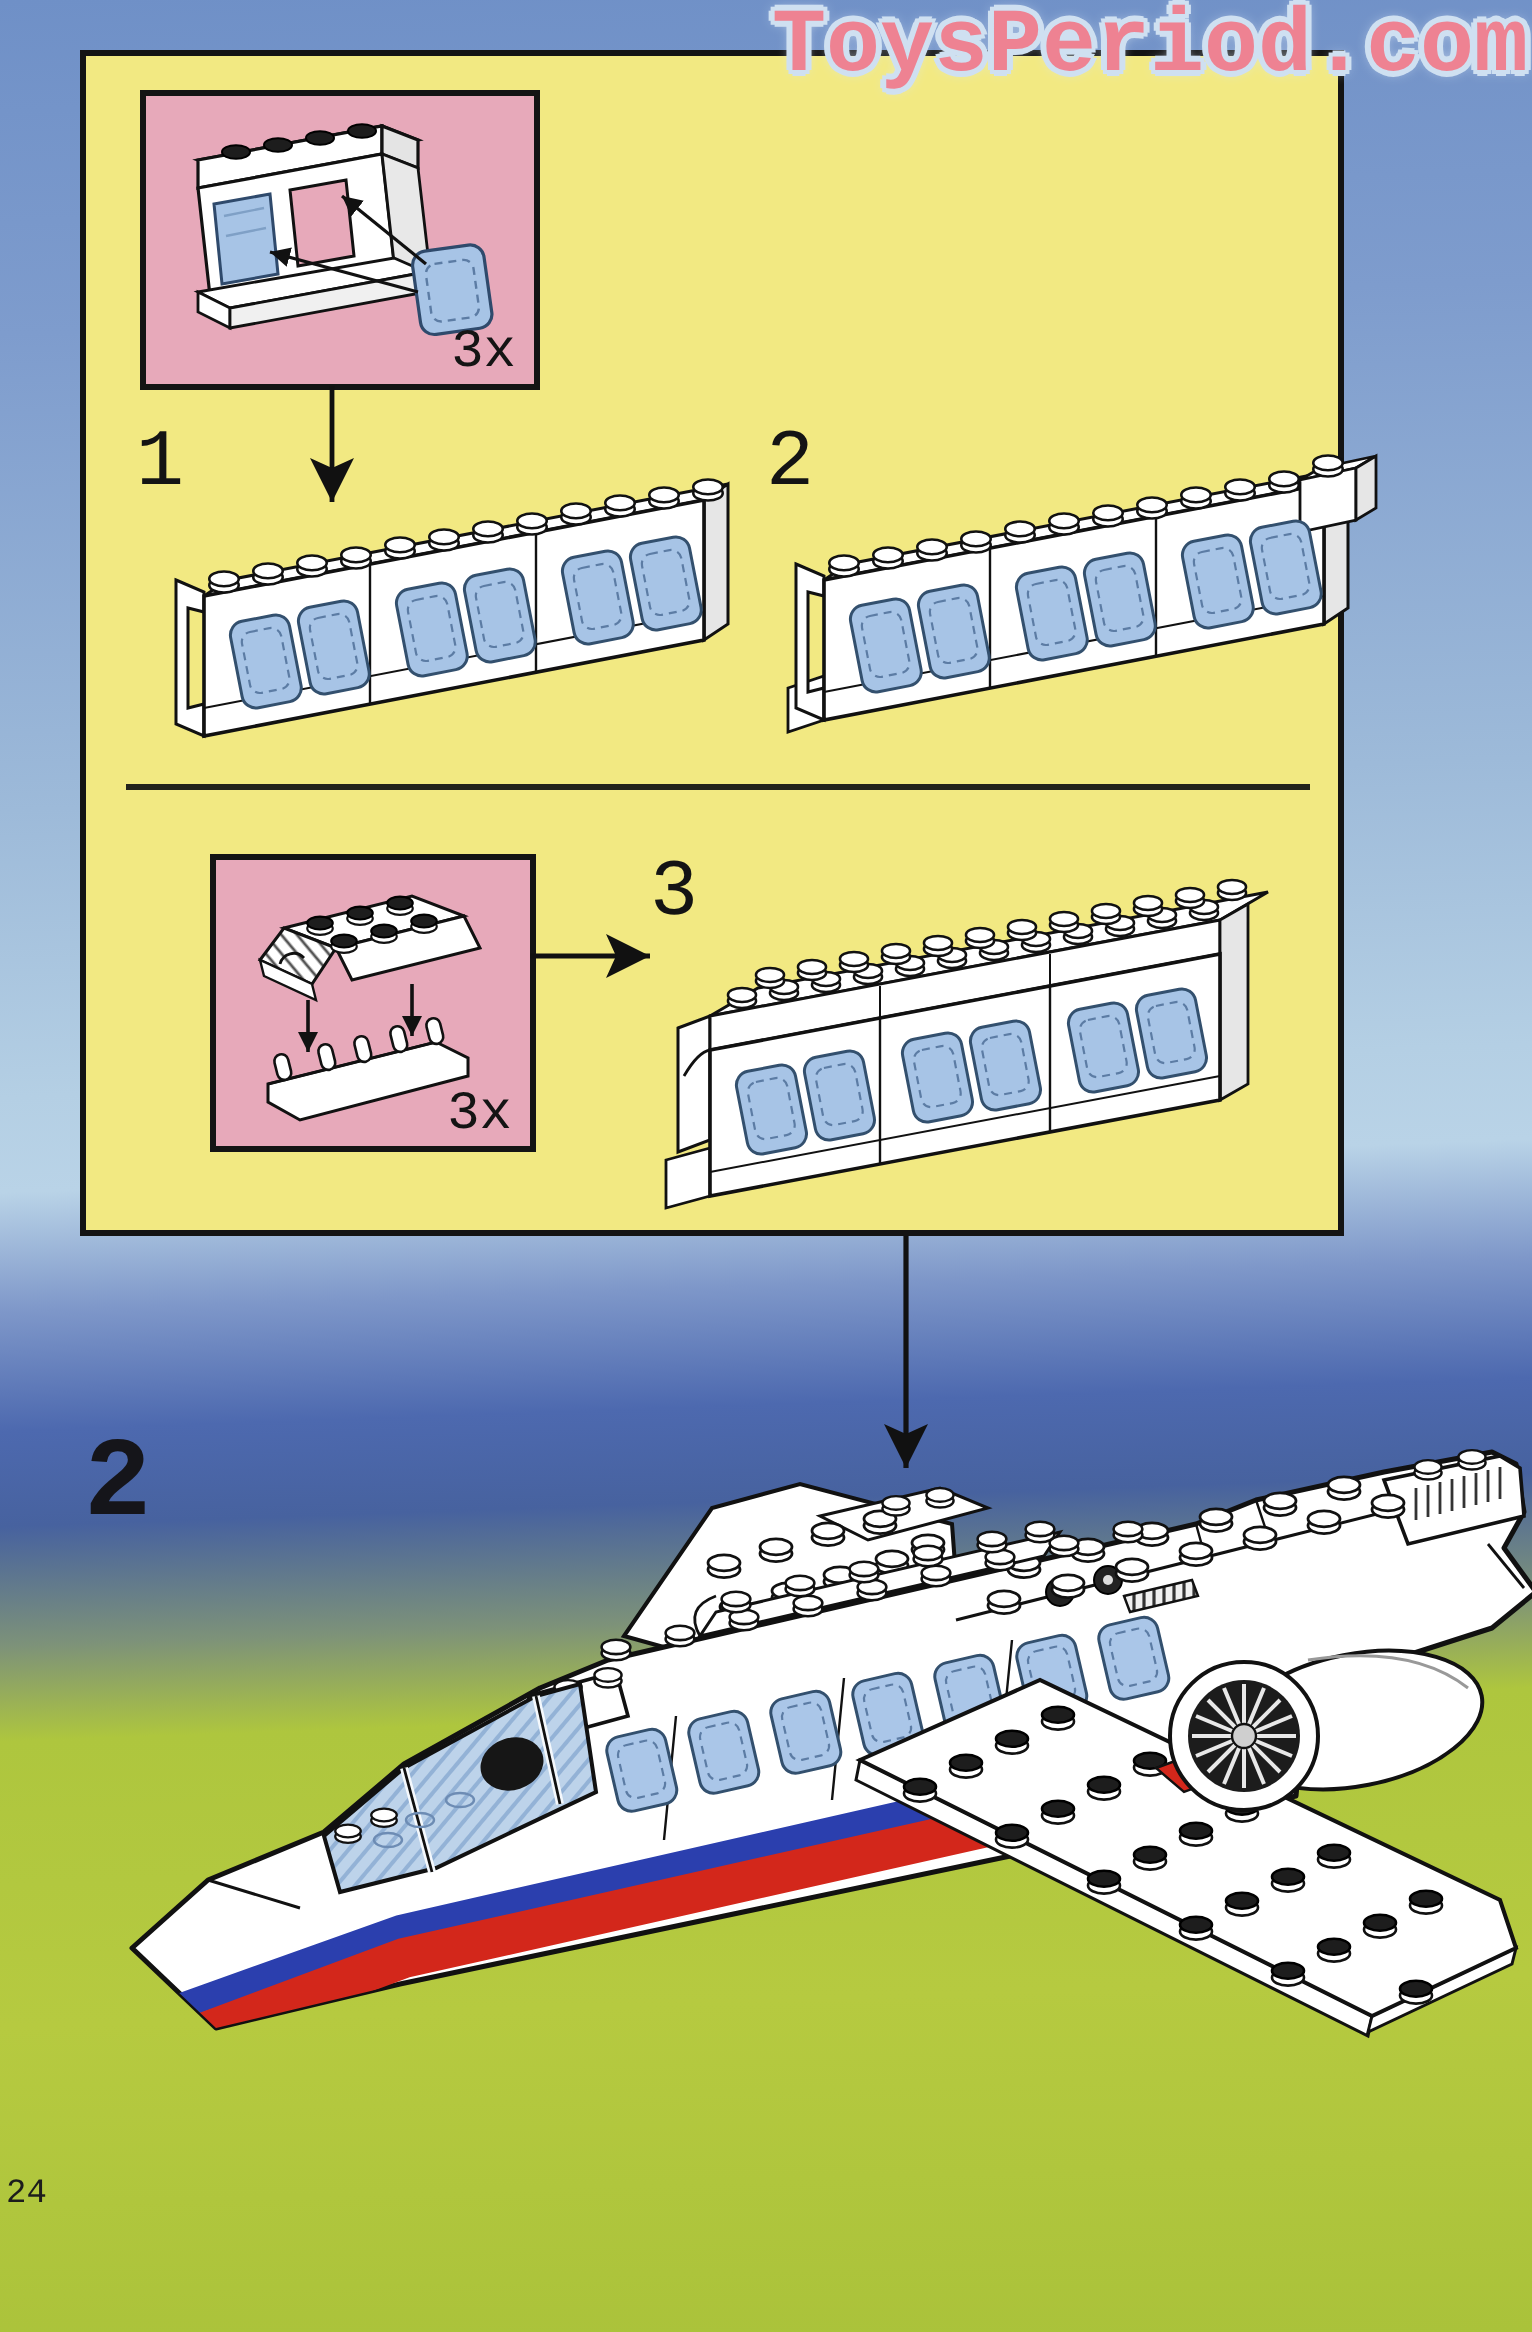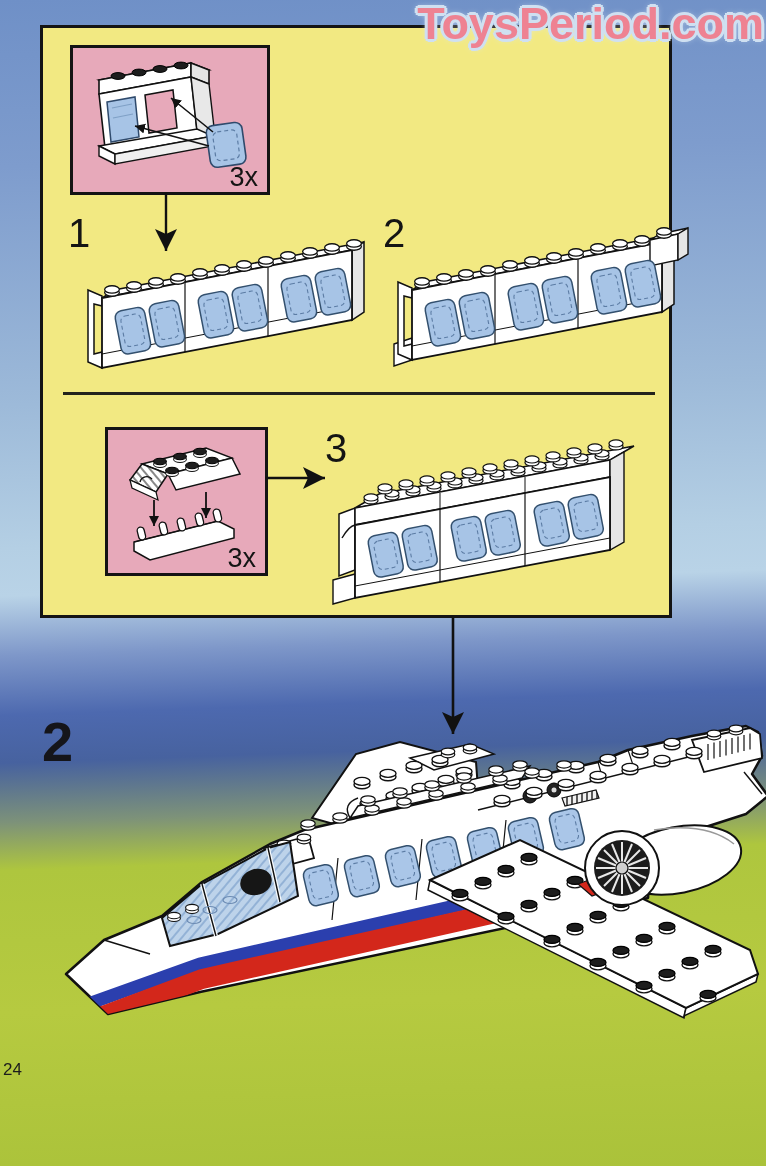--- a/index.html
+++ b/index.html
@@ -1,18 +1,18 @@
 <!DOCTYPE html>
 <html><head>
 <meta charset="utf-8">
 <style>
   html,body{margin:0;padding:0;}
   .page{
     position:relative;width:766px;height:1166px;overflow:hidden;
-    font-family:Liberation Sans, sans-serif;
+    font-family:Liberation Mono, monospace;
     background:linear-gradient(178deg,
       #6f90c7 0%, #7e9ccd 14%, #9dbad9 34%, #b4cfe4 46%, #b9d3e7 50%,
       #7e97c9 55%, #4d69af 60%, #47629f 64%, #7d9279 69%,
       #aec63e 73%, #b6ca40 85%, #aac23a 100%);
   }
   .watermark{
     position:absolute;top:-2px;right:2px;z-index:6;
     font-size:45px;font-weight:bold;letter-spacing:0px;color:#ee8292;
     text-shadow:-3px 0 #cfe0f1,3px 0 #cfe0f1,0 -3px #cfe0f1,0 3px #cfe0f1,
       -2px -2px #cfe0f1,2px -2px #cfe0f1,-2px 2px #cfe0f1,2px 2px #cfe0f1,0 0 7px #dde9f6;
@@ -34,21 +34,21 @@
   .wall{position:absolute;}
   #wall1{left:39px;top:200px;}
   #wall2{left:349px;top:192px;}
   #wall3{left:282px;top:392px;}
   .arrow-svg{position:absolute;overflow:visible;}
   #arrow-inset1{left:110px;top:165px;}
   #arrow-inset2{left:222px;top:437px;}
   #arrow-main{left:438px;top:616px;z-index:4;}
   .big-step{position:absolute;left:42px;top:714px;z-index:5;font-size:56px;font-weight:bold;color:#15151a;line-height:1;}
   .plane-wrap{position:absolute;left:50px;top:712px;z-index:3;}
-  .page-number{position:absolute;left:3px;top:1060px;font-size:17px;color:#1c1c1c;z-index:5;}
+  .page-number{position:absolute;left:3px;top:1088px;font-size:17px;color:#1c1c1c;z-index:5;}
 </style>
 </head>
 <body>
 
 <svg width="0" height="0" style="position:absolute" aria-hidden="true">
   <defs>
     <g id="st-w">
       <ellipse cx="0" cy="2.8" rx="8" ry="4" fill="#fff" stroke="#111" stroke-width="1.4"></ellipse>
       <ellipse cx="0" cy="-0.6" rx="8" ry="4" fill="#fff" stroke="#111" stroke-width="1.4"></ellipse>
     </g>

